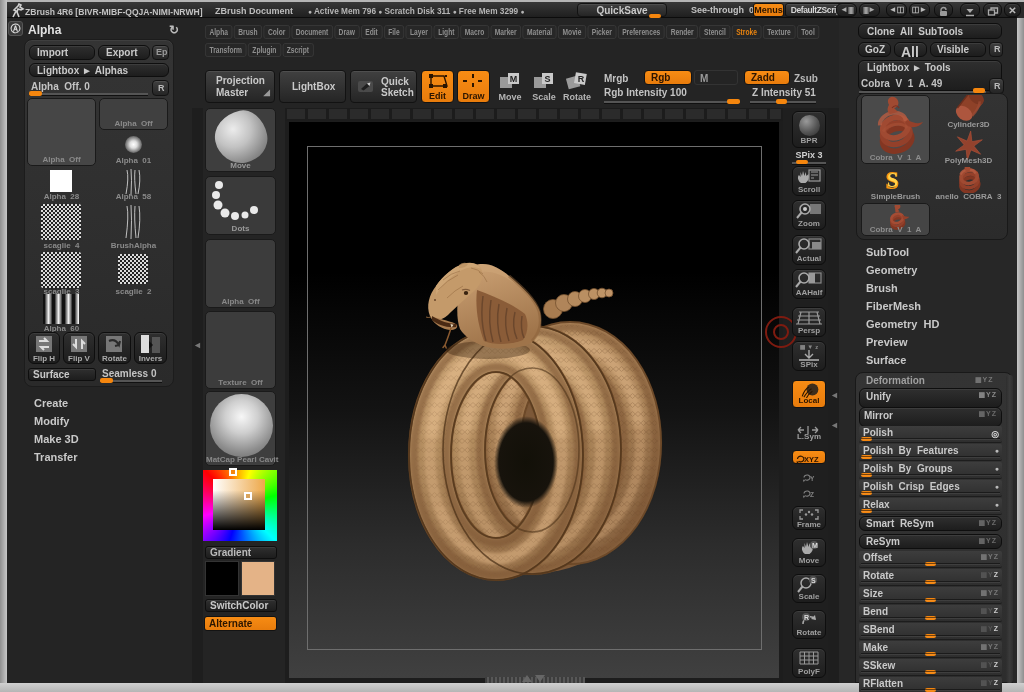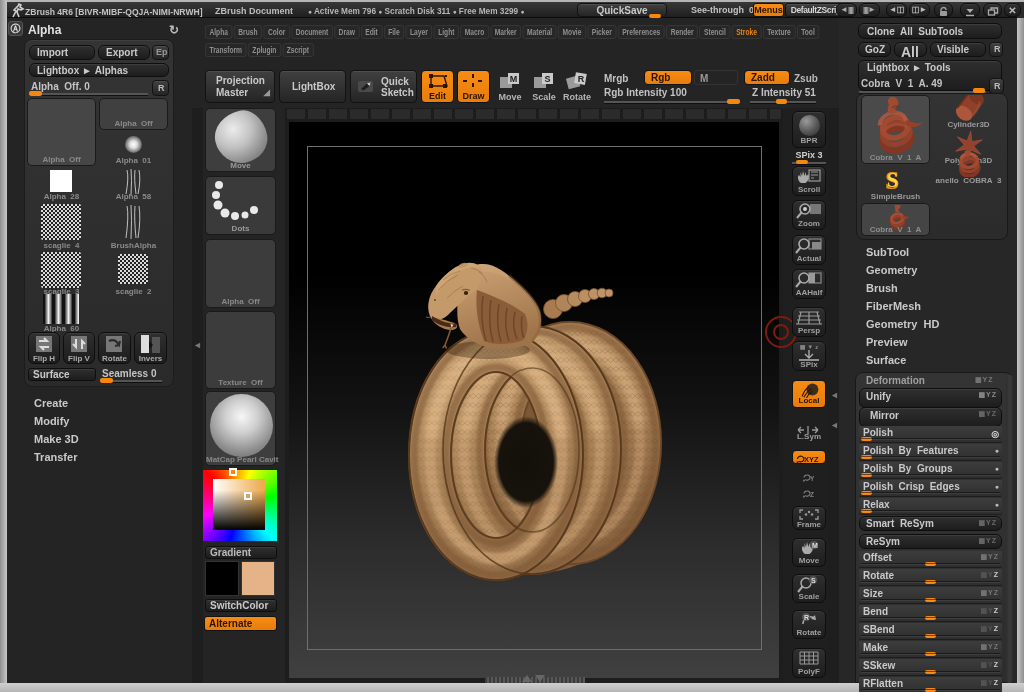--- a/index.html
+++ b/index.html
@@ -531,21 +531,21 @@
       </svg>
     <div class="tlabel" style="color:#9a9a9a;">PolyMesh3D</div>
   </div>
   <div class="a" style="left:22px;top:148px;width:69px;height:36px;">
     <svg style="position:absolute;left:22px;top:0px;" width="26" height="28" viewBox="0 0 26 28">
         <text x="2" y="23" font-size="26" font-weight="bold" fill="#f59410" style="font-family:'Liberation Serif',serif;">S</text>
         <text x="4" y="21" font-size="20" font-weight="bold" fill="#ffd24a" style="font-family:'Liberation Serif',serif;">S</text>
       </svg>
     <div class="tlabel" style="color:#9a9a9a;">SimpleBrush</div>
   </div>
-  <div class="a" style="left:95px;top:132px;width:69px;height:36px;">
+  <div class="a" style="left:95px;top:148px;width:69px;height:36px;">
     <svg style="position:absolute;left:21px;top:1px;" width="28" height="26" viewBox="0 0 28 26">
         <g transform="translate(14,14) rotate(-12)">
           <ellipse cx="0" cy="4" rx="9" ry="7" fill="none" stroke="#833622" stroke-width="3.6"></ellipse>
           <ellipse cx="0.5" cy="0" rx="8.6" ry="6.8" fill="none" stroke="#94402a" stroke-width="3.6"></ellipse>
           <ellipse cx="1" cy="-4" rx="8.2" ry="6.6" fill="none" stroke="#a04a32" stroke-width="3.6"></ellipse>
           <path d="M-7 -8 A 8 6.5 0 0 1 8 -6" fill="none" stroke="#b65b41" stroke-width="2.6" opacity="0.8"></path>
         </g>
         <path d="M10 3 c -2 -4 3 -6 5 -3 c 1 2 0 4 -2 5 z" fill="#a04a32"></path>
       </svg>
     <div class="tlabel" style="color:#9a9a9a;">anello&nbsp; COBRA&nbsp; 3</div>
@@ -571,21 +571,21 @@
   <div class="sect" style="left:27px;top:318px;">Preview</div>
   <div class="sect" style="left:27px;top:336px;">Surface</div>
 
   <div class="a" style="left:16px;top:354px;width:158px;height:311px;background:linear-gradient(#343434,#2d2d2d);border:1px solid #191919;border-radius:8px 8px 0 0;"></div>
   <div class="a" style="left:27px;top:357px;font-size:10px;font-weight:bold;color:#9f9f9f;">Deformation</div>
   <div class="a mini" style="left:136px;top:358px;">▦YZ</div>
 </div>
 <div class="a" style="left:1006px;top:375px;width:7px;height:308px;background:linear-gradient(90deg,#2e2e2e,#3a3a3a,#2e2e2e);border-radius:3px;"></div>
 <div class="a" id="deform" style="left:839px;top:18px;width:178px;height:665px;">
   <div class="a btn2" style="left:20px;top:370px;width:143px;height:14px;font-size:10px;padding:2px 0 16px 6px;">Unify<span class="mini" style="position:absolute;right:4px;top:2px;color:#8a8a8a;">▦YZ</span></div>
-  <div class="a btn2" style="left:20px;top:389px;width:143px;height:20px;font-size:10px;padding:2px 0 0 10px;">Mirror<span class="mini" style="position:absolute;right:4px;top:2px;color:#6a6a6a;">▦YZ</span></div>
+  <div class="a btn2" style="left:20px;top:389px;width:143px;height:20px;font-size:10px;padding:2px 0 0 4px;">Mirror<span class="mini" style="position:absolute;right:4px;top:2px;color:#6a6a6a;">▦YZ</span></div>
   <div class="dr" style="top:408px;">
       <span>Polish</span>
       <i style="left:2px;"></i>
       <b style="color:#ddd;font-size:9px;">◎</b>
     </div>
   <div class="dr" style="top:426px;">
       <span>Polish&nbsp; By&nbsp; Features</span>
       <i style="left:2px;"></i>
       <b>●</b>
     </div>

